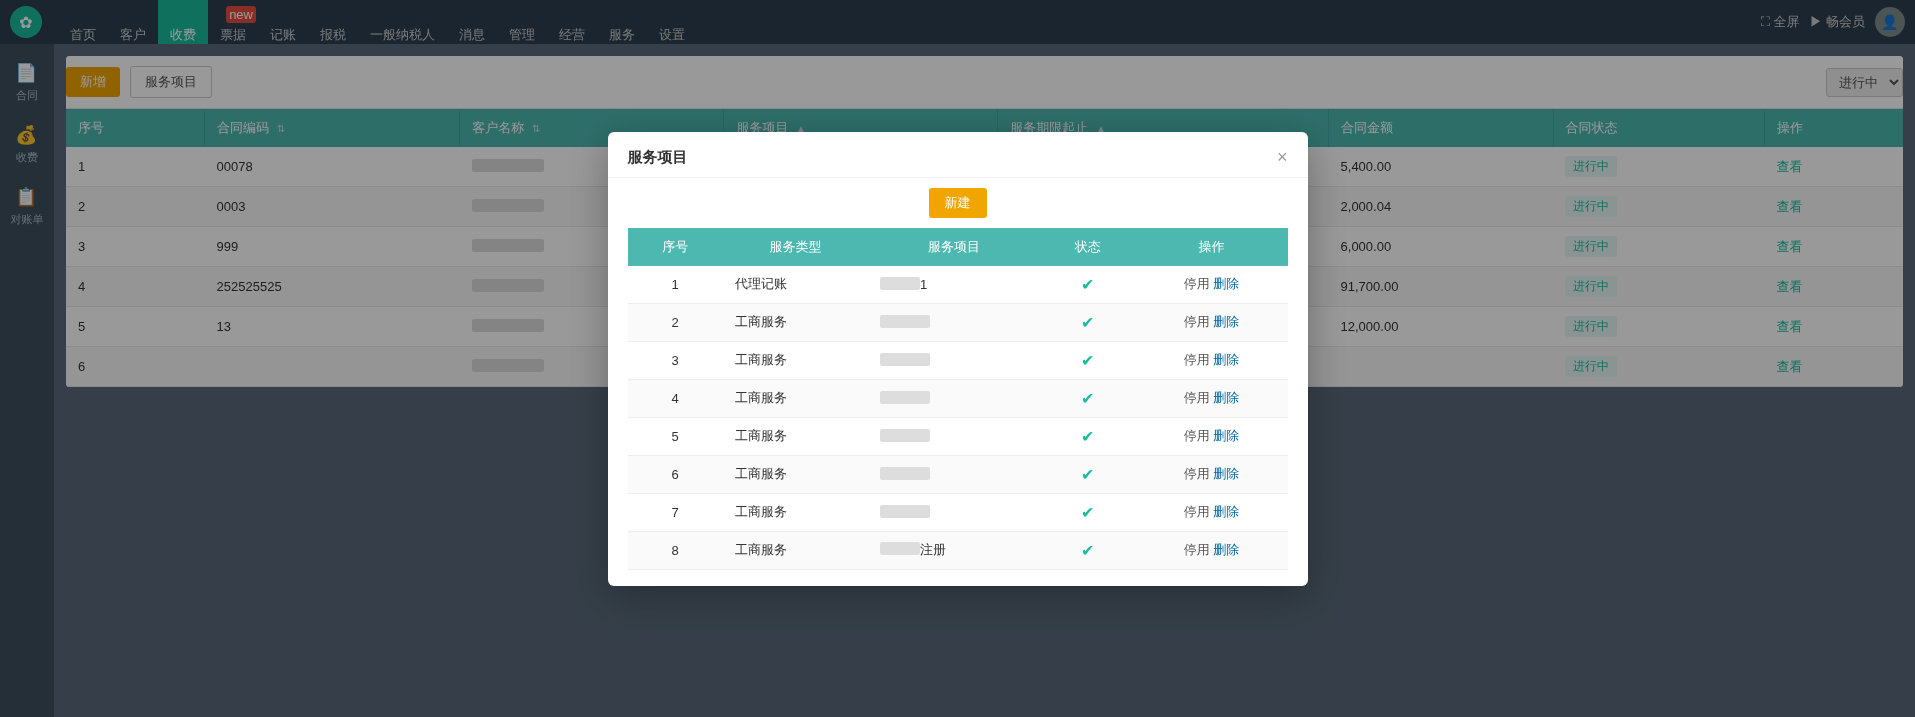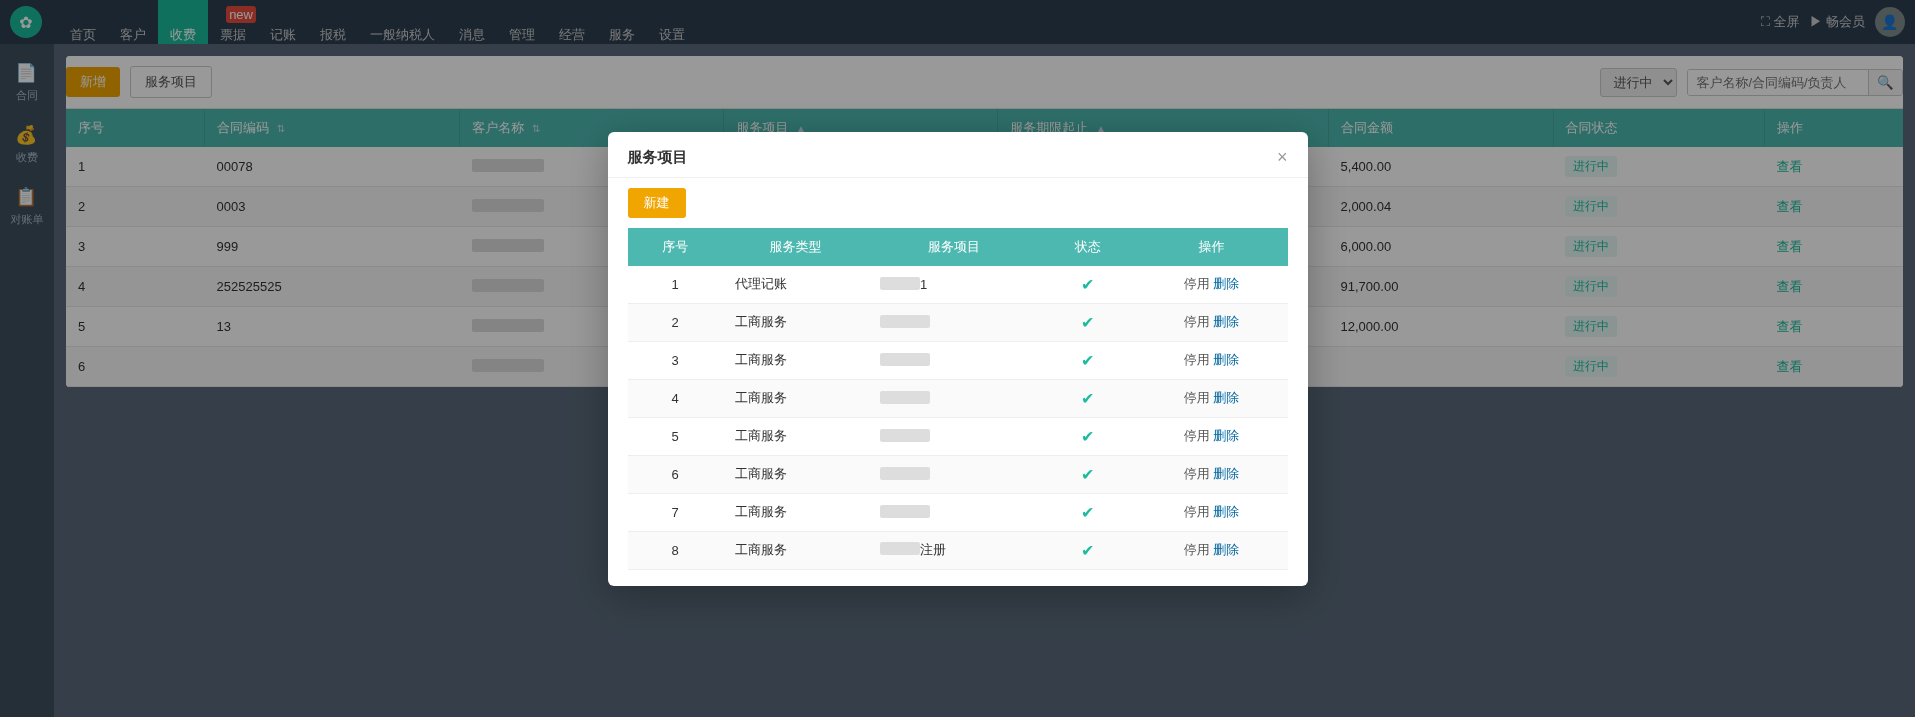--- a/index.html
+++ b/index.html
@@ -121,21 +121,21 @@
     }
     .modal-header {
       padding: 16px 20px 10px; border-bottom: 1px solid #f0f0f0;
       display: flex; align-items: center; justify-content: space-between;
     }
     .modal-title { font-size: 15px; color: #333; font-weight: bold; }
     .modal-close {
       background: none; border: none; font-size: 18px; cursor: pointer;
       color: #999; line-height: 1;
     }
-    .modal-toolbar { padding: 10px 20px; display: flex; justify-content: flex-start; }
+    .modal-toolbar { padding: 10px 20px; display: flex; justify-content: center; }
     .btn-modal-new {
       background: #f0a500; color: #fff; border: none; padding: 6px 16px;
       border-radius: 3px; cursor: pointer; font-size: 13px;
     }
 
     
     .modal-body { flex: 1; overflow-y: auto; padding: 0 20px 16px; }
     .modal-table { width: 100%; border-collapse: collapse; }
     .modal-table thead tr { background: #4db8b0; color: #fff; }
     .modal-table thead th {
@@ -235,24 +235,20 @@
 
       <div class="toolbar">
         <button class="btn-new">新增</button>
         <button class="btn-service">服务项目</button>
         <div class="spacer"></div>
         <select>
           <option>进行中</option>
           <option>已结束</option>
           <option>全部</option>
         </select>
-        <div class="search-box">
-          <input type="text" placeholder="客户名称/合同编码/负责人" style="">
-          <button class="search-btn">🔍</button>
-        </div>
       </div>
 
       <table class="data-table">
         <thead>
           <tr>
             <th>序号</th>
             <th>合同编码 <span class="sort-icon">⇅</span></th>
             <th>客户名称 <span class="sort-icon">⇅</span></th>
             <th>服务项目 <span class="sort-icon">▲</span></th>
             <th>服务期限起止 <span class="sort-icon">▲</span></th>

